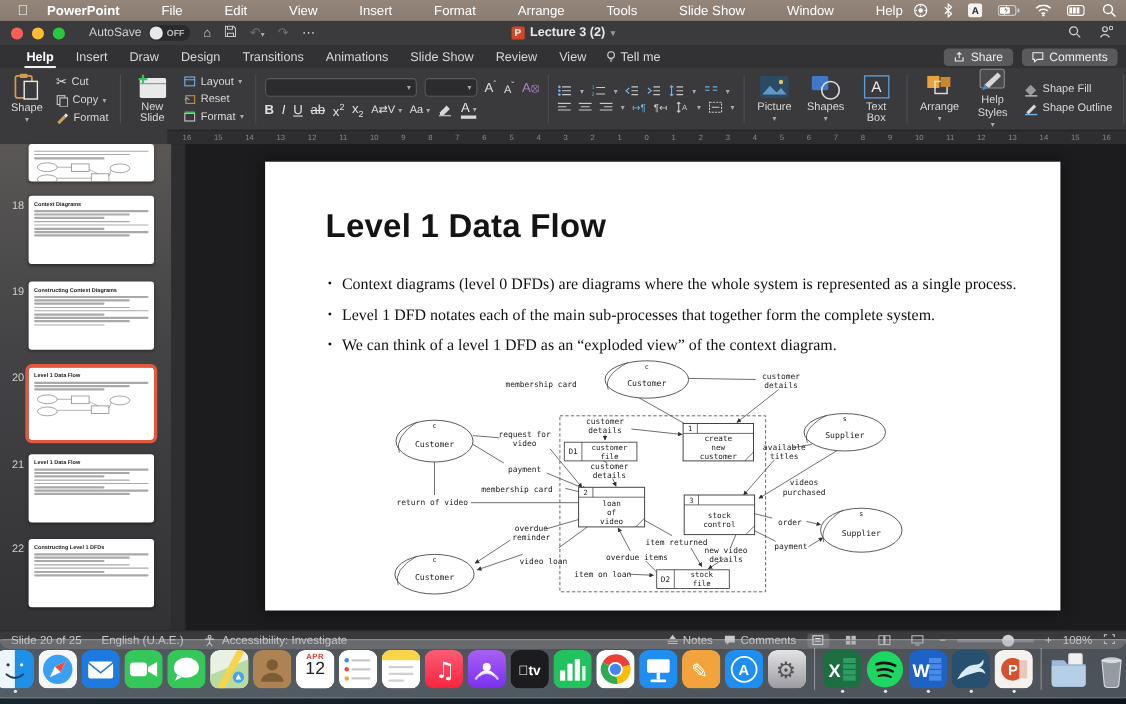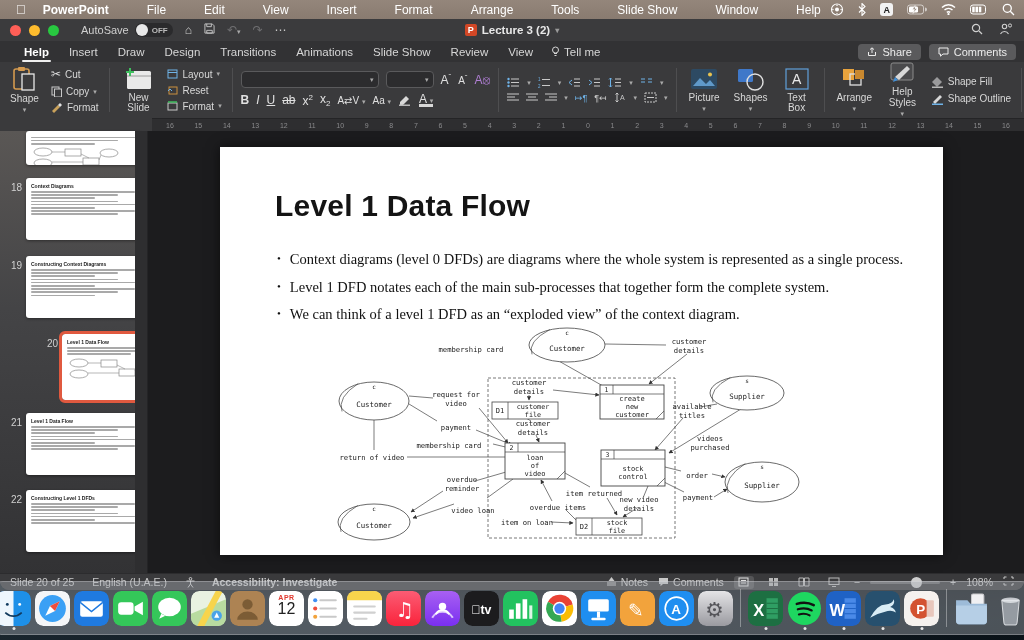--- a/index.html
+++ b/index.html
@@ -57,21 +57,21 @@
   .glyph.u{text-decoration:underline;}
   .glyph.s{text-decoration:line-through;}
   .sup{font-size:8px;vertical-align:super;}
   .sub{font-size:8px;vertical-align:sub;}
   .ribbon svg{display:block;}
   
   .ruler{position:absolute;top:99px;left:152px;right:0;height:13px;background:#2e2e30;border-top:1px solid #242426;
     display:flex;align-items:center;justify-content:space-between;padding:0 14px;color:#8a8a8c;font-size:7px;}
   
   .content{position:absolute;top:112px;left:0;right:0;height:444px;display:flex;}
-  .thumbs{position:relative;width:135px;height:100%;background:linear-gradient(180deg,#5a5755 0%,#444446 40%,#323234 100%);}
+  .thumbs{position:relative;width:156px;height:100%;background:linear-gradient(180deg,#5a5755 0%,#444446 40%,#323234 100%);}
   .thumbrow{position:absolute;left:0;width:152px;display:flex;}
   .tnum{width:22px;text-align:right;padding-right:4px;font-size:10px;color:#d0d0d0;padding-top:4px;}
   .tcard{background:#fff;border-radius:3px;width:114px;padding:4px 5px;box-sizing:border-box;overflow:hidden;box-shadow:0 1px 3px rgba(0,0,0,.4);}
   .tcard.sel{outline:3px solid #e0593f;outline-offset:0;}
   .ttitle{font-size:5px;font-weight:bold;color:#222;margin:1px 0 2px;}
   .tline{height:1.6px;background:#a9a9a9;border-radius:1px;margin:1.6px 0;}
   .tline.short{width:62%;}
   .tline.mid{width:84%;}
   
   .editor{position:relative;flex:1;background:#1c1c1e;}
@@ -591,21 +591,21 @@
               <div class="tline mid"></div>
               <div class="tline short"></div>
               <div class="tline mid"></div>
               <div class="tline"></div>
               <div class="tline short"></div>
               <div class="tline"></div>
               <div class="tline mid"></div>
               <div class="tline short"></div>
             </div>
           </div>
-          <div class="thumbrow" style="top: 203px; padding-left: 36px;">
+          <div class="thumbrow" style="top: 203px;">
             <div class="tnum">20</div>
             <div class="tcard sel" style="height: 66px;"><div class="ttitle">Level 1 Data Flow</div><div class="tline"></div><div class="tline mid"></div><div class="tline short"></div><svg width="90" height="22" viewBox="0 0 90 22">
                 <ellipse cx="12" cy="6" rx="9" ry="4" fill="none" stroke="#888" stroke-width=".7"></ellipse>
                 <ellipse cx="78" cy="7" rx="9" ry="4" fill="none" stroke="#888" stroke-width=".7"></ellipse>
                 <ellipse cx="12" cy="17" rx="9" ry="4" fill="none" stroke="#888" stroke-width=".7"></ellipse>
                 <rect x="34" y="3" width="16" height="7" fill="none" stroke="#888" stroke-width=".7"></rect>
                 <rect x="52" y="12" width="16" height="7" fill="none" stroke="#888" stroke-width=".7"></rect>
                 <line x1="21" y1="6" x2="34" y2="6" stroke="#888" stroke-width=".6"></line>
                 <line x1="50" y1="8" x2="58" y2="12" stroke="#888" stroke-width=".6"></line>
                 <line x1="68" y1="14" x2="70" y2="9" stroke="#888" stroke-width=".6"></line>
@@ -762,21 +762,21 @@
               <text x="419" y="355.32" text-anchor="middle" font-size="7.2" font-family="DejaVu Sans Mono, monospace" fill="#222"><tspan x="419">new video</tspan><tspan x="419" dy="8.4">details</tspan></text>
               <text x="307" y="377.52" text-anchor="middle" font-size="7.2" font-family="DejaVu Sans Mono, monospace" fill="#222"><tspan x="307">item on loan</tspan></text>
             </svg>
         </div>
       </div>
     </div>
 
     <div class="statusbar">
       <span>Slide 20 of 25</span>
       <span>English (U.A.E.)</span>
-      <span style="display:flex;align-items:flex-end;gap:16px;font-weight:bold;">
+      <span style="display:flex;align-items:flex-end;gap:6px;">
         <svg width="11" height="11" viewBox="0 0 11 11">
             <circle cx="5.5" cy="1.8" r="1.3" fill="none" stroke="#c9c9c9"></circle>
             <path d="M1.5 4 h8 M5.5 4 v3 M5.5 7 l-2.5 3.5 M5.5 7 l2.5 3.5" fill="none" stroke="#c9c9c9"></path>
           </svg>
         <span>Accessibility: Investigate</span>
       </span>
       <span class="grow"></span>
       <span class="sb-right">
         <span style="display:flex;align-items:center;gap:4px;">
           <svg width="11" height="10" viewBox="0 0 11 10">

